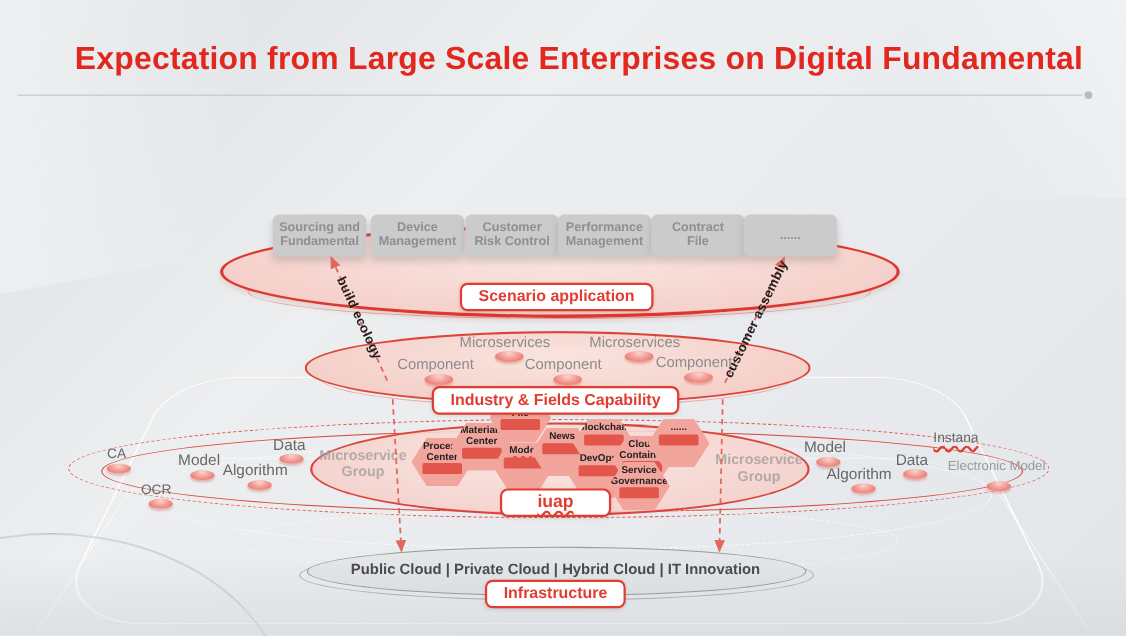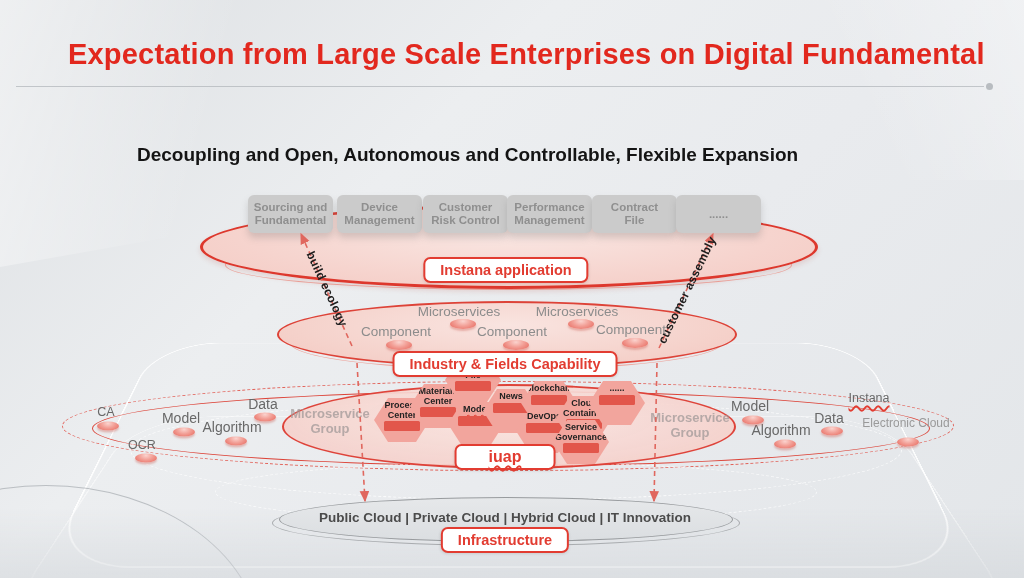--- a/index.html
+++ b/index.html
@@ -107,36 +107,35 @@
   <div class="streak streak1"></div>
   <div class="streak streak2"></div>
   <div class="rim-persp2"></div>
   <div class="rim-persp"></div>
   <div class="arc-bl"></div>
   <div class="bottom-fade"></div>
 
   <div class="title">Expectation from Large Scale Enterprises on Digital Fundamental</div>
   <div class="divider"></div>
   <div class="divider-dot"></div>
-  <div class="subtitle">Decoupling and Open, Autonomous and Controllable, Flexible Expansion</div>
 
   <div class="ellipse el-scn-rim"></div>
   <div class="ellipse el-scn"></div>
   <div class="scn-box ml" style="left:248px">Sourcing and
 Fundamental</div>
   <div class="scn-box ml" style="left:337px">Device
 Management</div>
   <div class="scn-box ml" style="left:423px">Customer
 Risk Control</div>
   <div class="scn-box ml" style="left:507px">Performance
 Management</div>
   <div class="scn-box ml" style="left:592px">Contract
 File</div>
   <div class="scn-box ml" style="left:676px">......</div>
-  <div class="red-pill" style="left:506px; top:270px">Instana application</div>
+  <div class="red-pill" style="left:506px; top:270px">Scenario application</div>
 
   <div class="rot-label" style="left:327px; top:289px">build ecology</div>
   <div class="rot-label ccw" style="left:687px; top:290px">customer assembly</div>
 
   <div class="ellipse el-ind-rim"></div>
   <div class="ellipse el-ind"></div>
   <div class="ind-label" style="left:459px; top:311px">Microservices</div>
   <div class="ind-label" style="left:577px; top:311px">Microservices</div>
   <div class="ind-label" style="left:396px; top:331px">Component</div>
   <div class="ind-label" style="left:512px; top:331px">Component</div>
@@ -213,21 +212,21 @@
     <div class="hex-bar"></div>
     </div>
 
   <div class="ms-group" style="left:690px; top:426px">Microservice
 Group</div>
   <div class="iuap-item" style="left:750px; top:406px">Model</div>
   <div class="iuap-item" style="left:781px; top:430px">Algorithm</div>
   <div class="iuap-item" style="left:829px; top:418px">Data</div>
   <div class="iuap-item sm wavy" style="left:869px; top:398px">Instana</div>
   <div class="iuap-item lt ml" style="left:906px; top:424px">Electronic
-Cloud</div>
+Model</div>
   <div class="cyl sm" style="left:753px; top:420px"></div>
   <div class="cyl sm" style="left:785px; top:444px"></div>
   <div class="cyl sm" style="left:832px; top:431px"></div>
   <div class="cyl sm" style="left:908px; top:442px"></div>
   <div class="red-pill" style="left:505px; top:457px; font-size:16px; padding:2px 32px">
     <span class="wavy">iuap</span>
   </div>
 
   <div class="ellipse el-inf2"></div>
   <div class="ellipse el-inf"></div>

